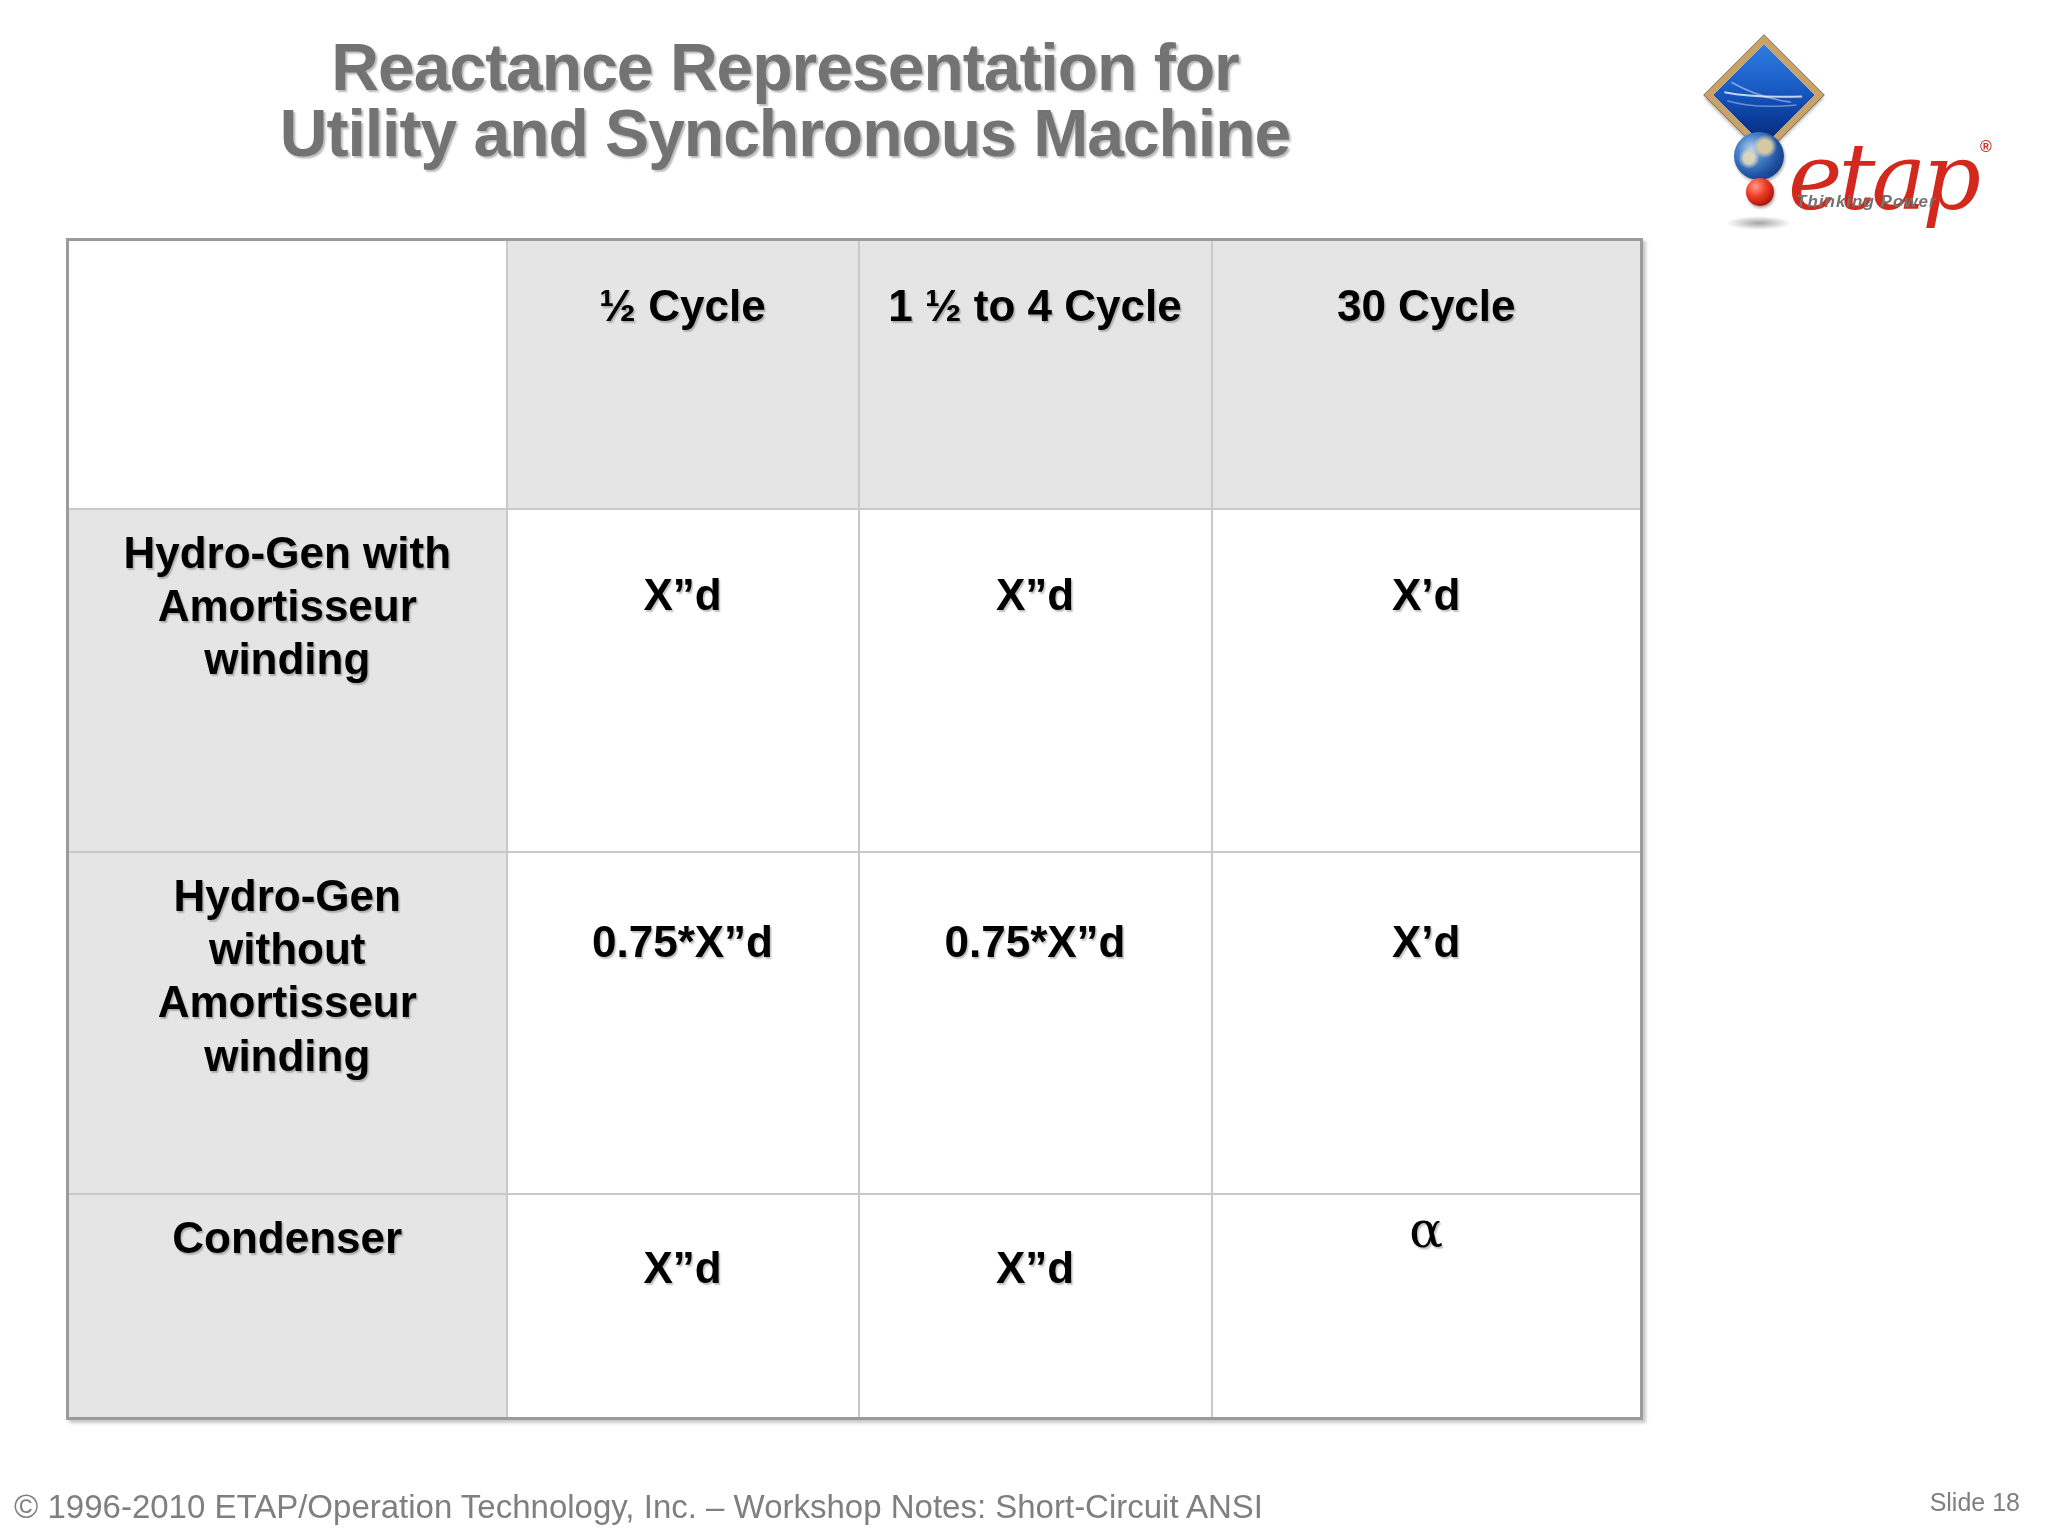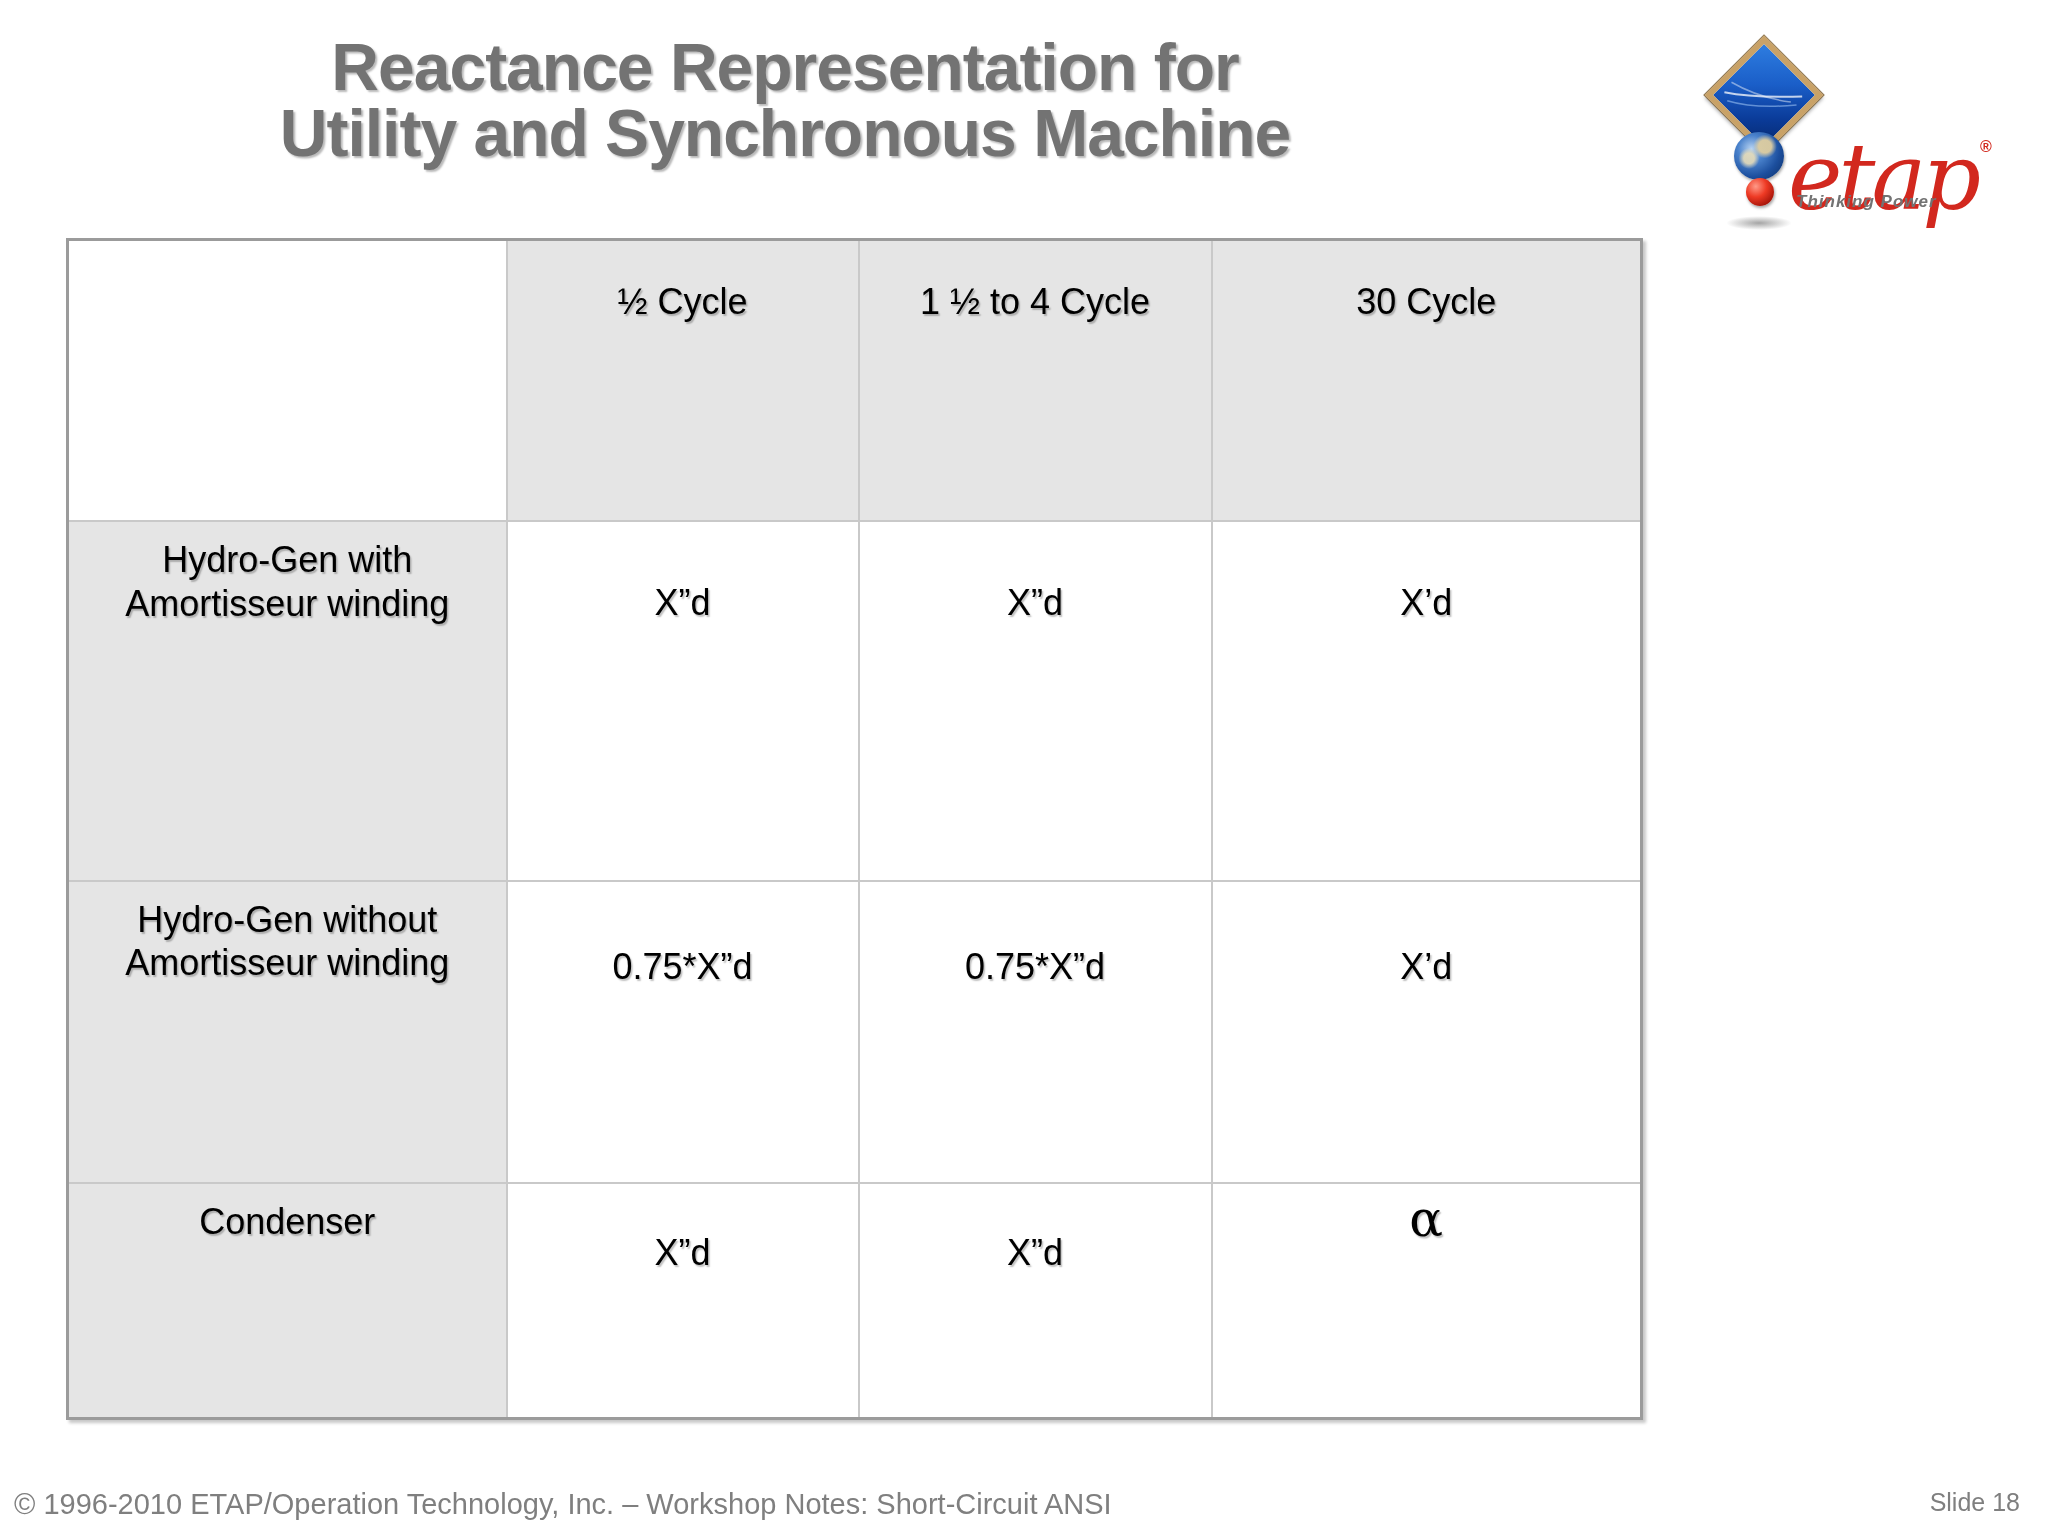--- a/index.html
+++ b/index.html
@@ -60,21 +60,21 @@
   table.react {
     position: absolute; left: 66px; top: 238px;
     width: 1574px; height: 1182px;
     border-collapse: collapse; table-layout: fixed;
     border: 3px solid #9b9b9b;
     box-shadow: 3px 3px 3px rgba(0,0,0,0.22);
   }
   table.react td {
     border: 2px solid #c9c9c9;
     text-align: center; vertical-align: top;
-    font-weight: normal; font-size: 36px; color: #000;
+    font-weight: bold; font-size: 44px; color: #000;
     text-shadow: 1.5px 1.5px 1.5px rgba(0,0,0,0.25);
   }
   td.hdr   { background: #e5e5e5; padding-top: 40px; }
   td.blank { background: #ffffff; }
   td.label { background: #e5e5e5; vertical-align: middle; padding-top: 16px; line-height: 1.21; }
   td.label span { display: inline-block; max-width: 368px; }
   td.val   { background: #ffffff; }
 
   tr.hrow { height: 182px; }
   tr.r1 { height: 152px; }  tr.r1 td.val { padding-top: 26px; }
@@ -85,21 +85,21 @@
   tr.r6 { height: 153px; }  tr.r6 td.val { padding-top: 48px; }  tr.r6 td.val.alpha { padding-top: 40px; }
 
   td.val.alpha {
     font-family: "DejaVu Serif", serif; font-weight: normal;
     font-size: 50px; line-height: 1.0;
   }
 
   
   .footer-left {
     position: absolute; left: 14px; top: 1488px;
-    font-size: 29px; color: #7f7f7f;
+    font-size: 33px; color: #7f7f7f;
   }
   .footer-right {
     position: absolute; right: 28px; top: 1488px;
     font-size: 25px; color: #7f7f7f;
   }
 </style>
 </head>
 <body>
 
 <div class="title">

